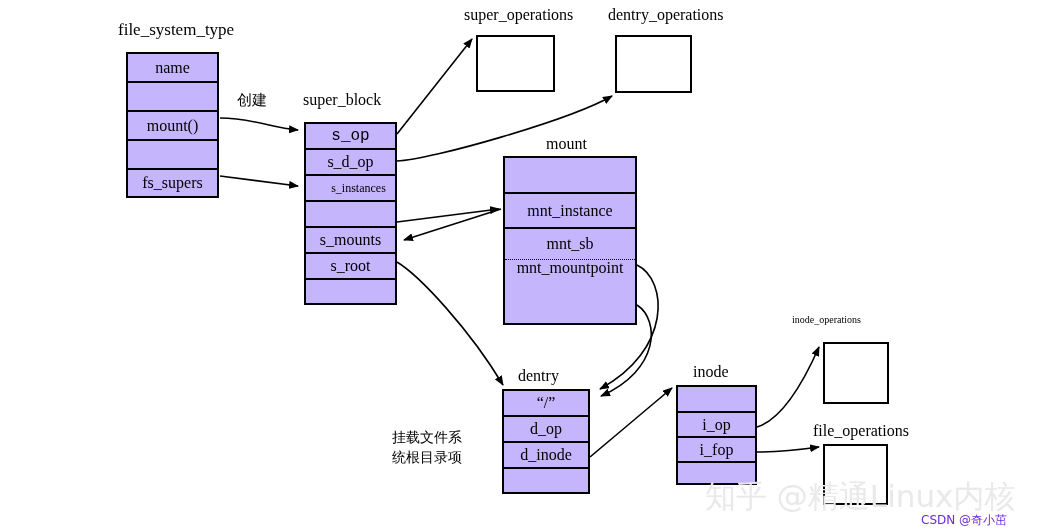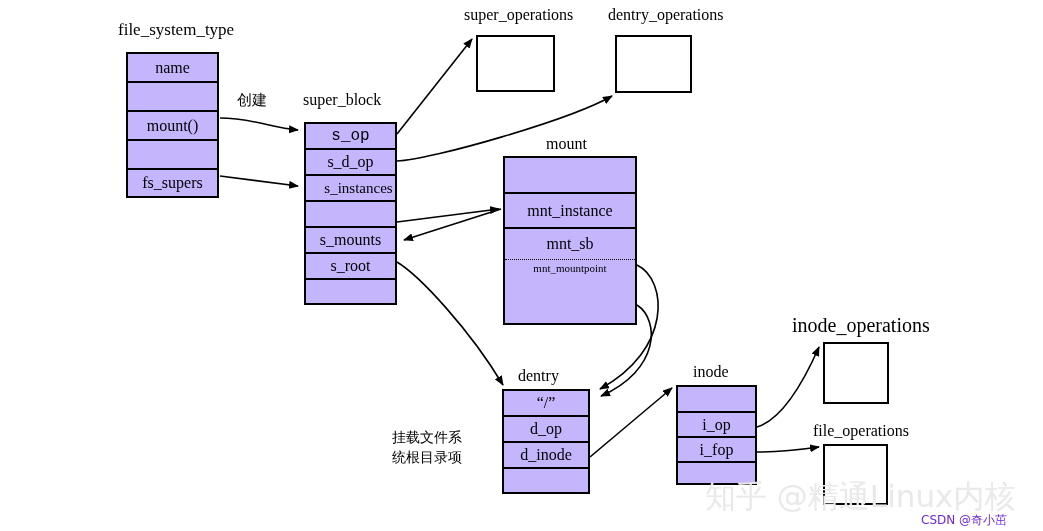--- a/index.html
+++ b/index.html
@@ -75,39 +75,39 @@
     <div class="row thick" style="height:29px;font-size:16px;"></div>
     <div class="row none" style="height:26px;font-size:16px;">fs_supers</div>
   </div>
 
   <div class="note" style="left:237px;top:90px;font-size:15px;">创建</div>
 
   <div class="caption" style="left:303px;top:91px;font-size:16px;">super_block</div>
   <div class="struct" style="left:304px;top:122px;width:93px;height:183px;">
     <div class="row thick" style="height:26px;font-size:16px;font-family:Liberation Mono, monospace;">s_op</div>
     <div class="row thick" style="height:26px;font-size:16px;">s_d_op</div>
-    <div class="row thick" style="height:26px;font-size:15px;padding-left:16px;">s_instances</div>
+    <div class="row thick" style="height:26px;font-size:12px;padding-left:16px;">s_instances</div>
     <div class="row thick" style="height:26px;font-size:16px;"></div>
     <div class="row thick" style="height:26px;font-size:16px;">s_mounts</div>
     <div class="row thick" style="height:26px;font-size:16px;">s_root</div>
     <div class="row none" style="height:23px;font-size:16px;"></div>
   </div>
 
   <div class="caption" style="left:464px;top:6px;font-size:16px;">super_operations</div>
   <div class="plainbox" style="left:476px;top:35px;width:79px;height:57px;"></div>
 
   <div class="caption" style="left:608px;top:6px;font-size:16px;">dentry_operations</div>
   <div class="plainbox" style="left:615px;top:35px;width:77px;height:58px;"></div>
 
   <div class="caption" style="left:546px;top:135px;font-size:16px;">mount</div>
   <div class="struct" style="left:503px;top:156px;width:134px;height:169px;">
     <div class="row thick" style="height:36px;font-size:16px;"></div>
     <div class="row thick" style="height:35px;font-size:16px;">mnt_instance</div>
     <div class="row dotted" style="height:31px;font-size:16px;">mnt_sb</div>
-    <div class="row none" style="height:15px;font-size:11px;">mnt_mountpoint</div>
+    <div class="row none" style="height:15px;font-size:16px;">mnt_mountpoint</div>
   </div>
 
   <div class="caption" style="left:518px;top:367px;font-size:16px;">dentry</div>
   <div class="struct" style="left:502px;top:389px;width:88px;height:105px;">
     <div class="row thick" style="height:26px;font-size:16px;">“/”</div>
     <div class="row thick" style="height:26px;font-size:16px;">d_op</div>
     <div class="row thick" style="height:26px;font-size:16px;">d_inode</div>
     <div class="row none" style="height:23px;font-size:16px;"></div>
   </div>
 
@@ -117,21 +117,21 @@
   </div>
 
   <div class="caption" style="left:693px;top:363px;font-size:16px;">inode</div>
   <div class="struct" style="left:676px;top:385px;width:81px;height:100px;">
     <div class="row thick" style="height:26px;font-size:16px;"></div>
     <div class="row thick" style="height:25px;font-size:16px;">i_op</div>
     <div class="row thick" style="height:25px;font-size:16px;">i_fop</div>
     <div class="row none" style="height:22px;font-size:16px;"></div>
   </div>
 
-  <div class="caption" style="left:792px;top:314px;font-size:20px;">inode_operations</div>
+  <div class="caption" style="left:792px;top:314px;font-size:10px;">inode_operations</div>
   <div class="plainbox" style="left:823px;top:342px;width:66px;height:62px;"></div>
 
   <div class="caption" style="left:813px;top:422px;font-size:16px;">file_operations</div>
   <div class="plainbox" style="left:823px;top:444px;width:65px;height:61px;"></div>
 
   <div class="wm-zhihu" style="left:705px;top:476px;font-size:31px;">知乎 @精通Linux内核</div>
   <div class="wm-csdn" style="left:921px;top:512px;font-size:12px;">CSDN @奇小茁</div>
 
 </div>
 

